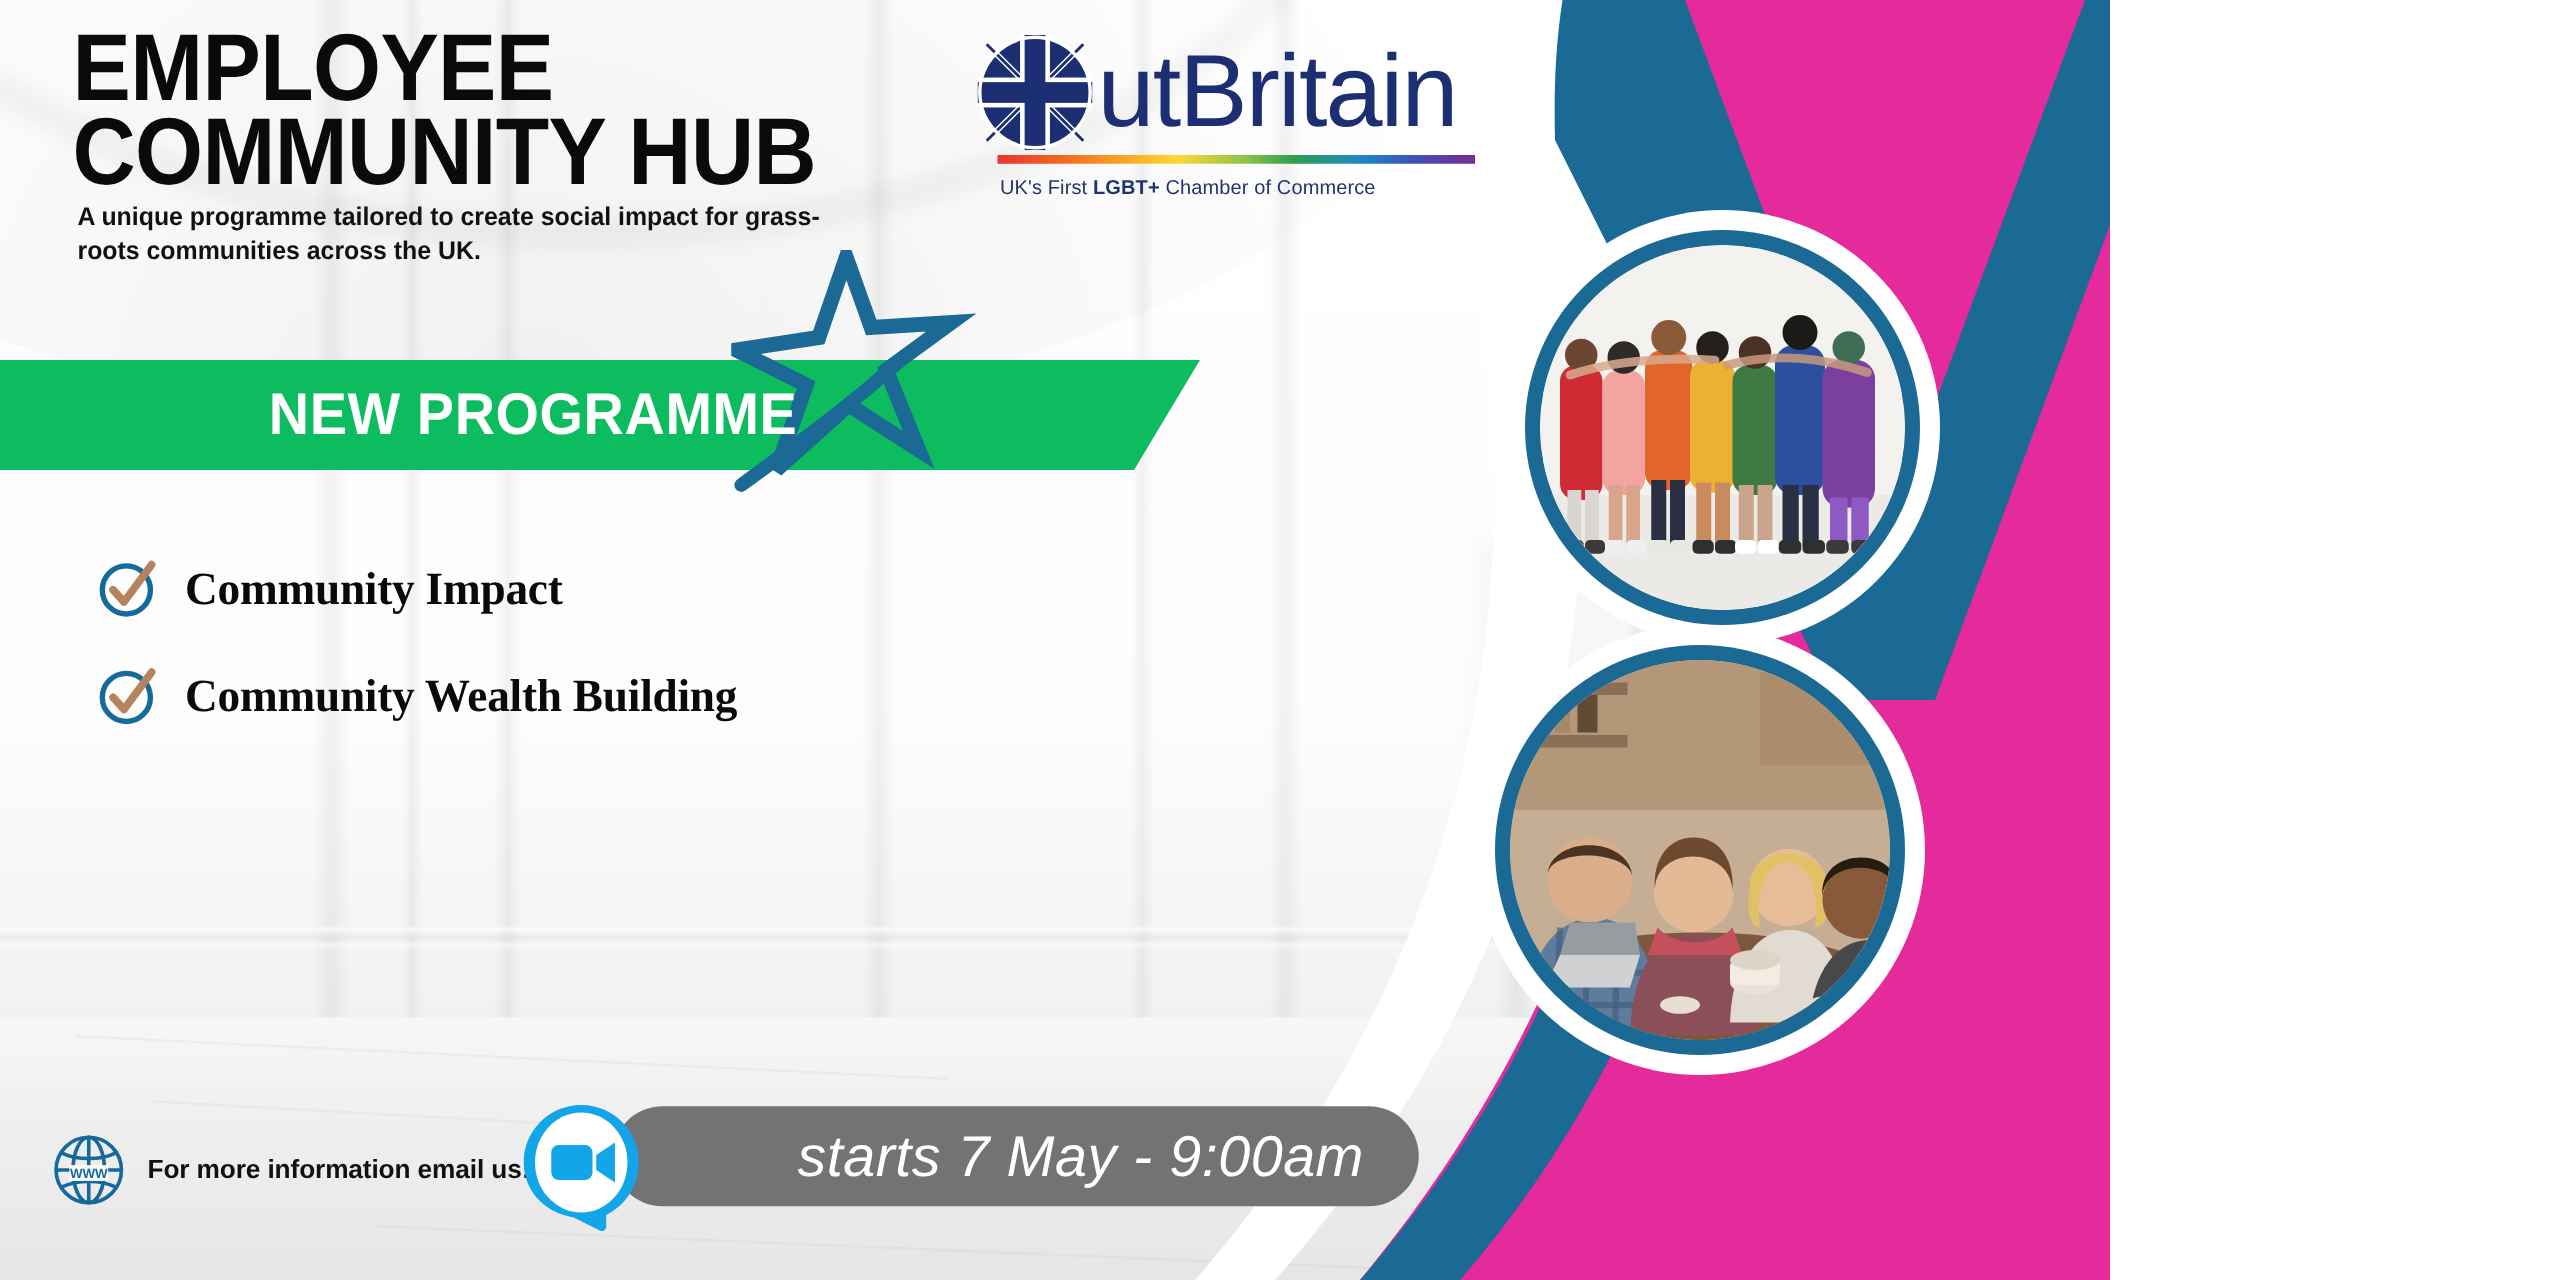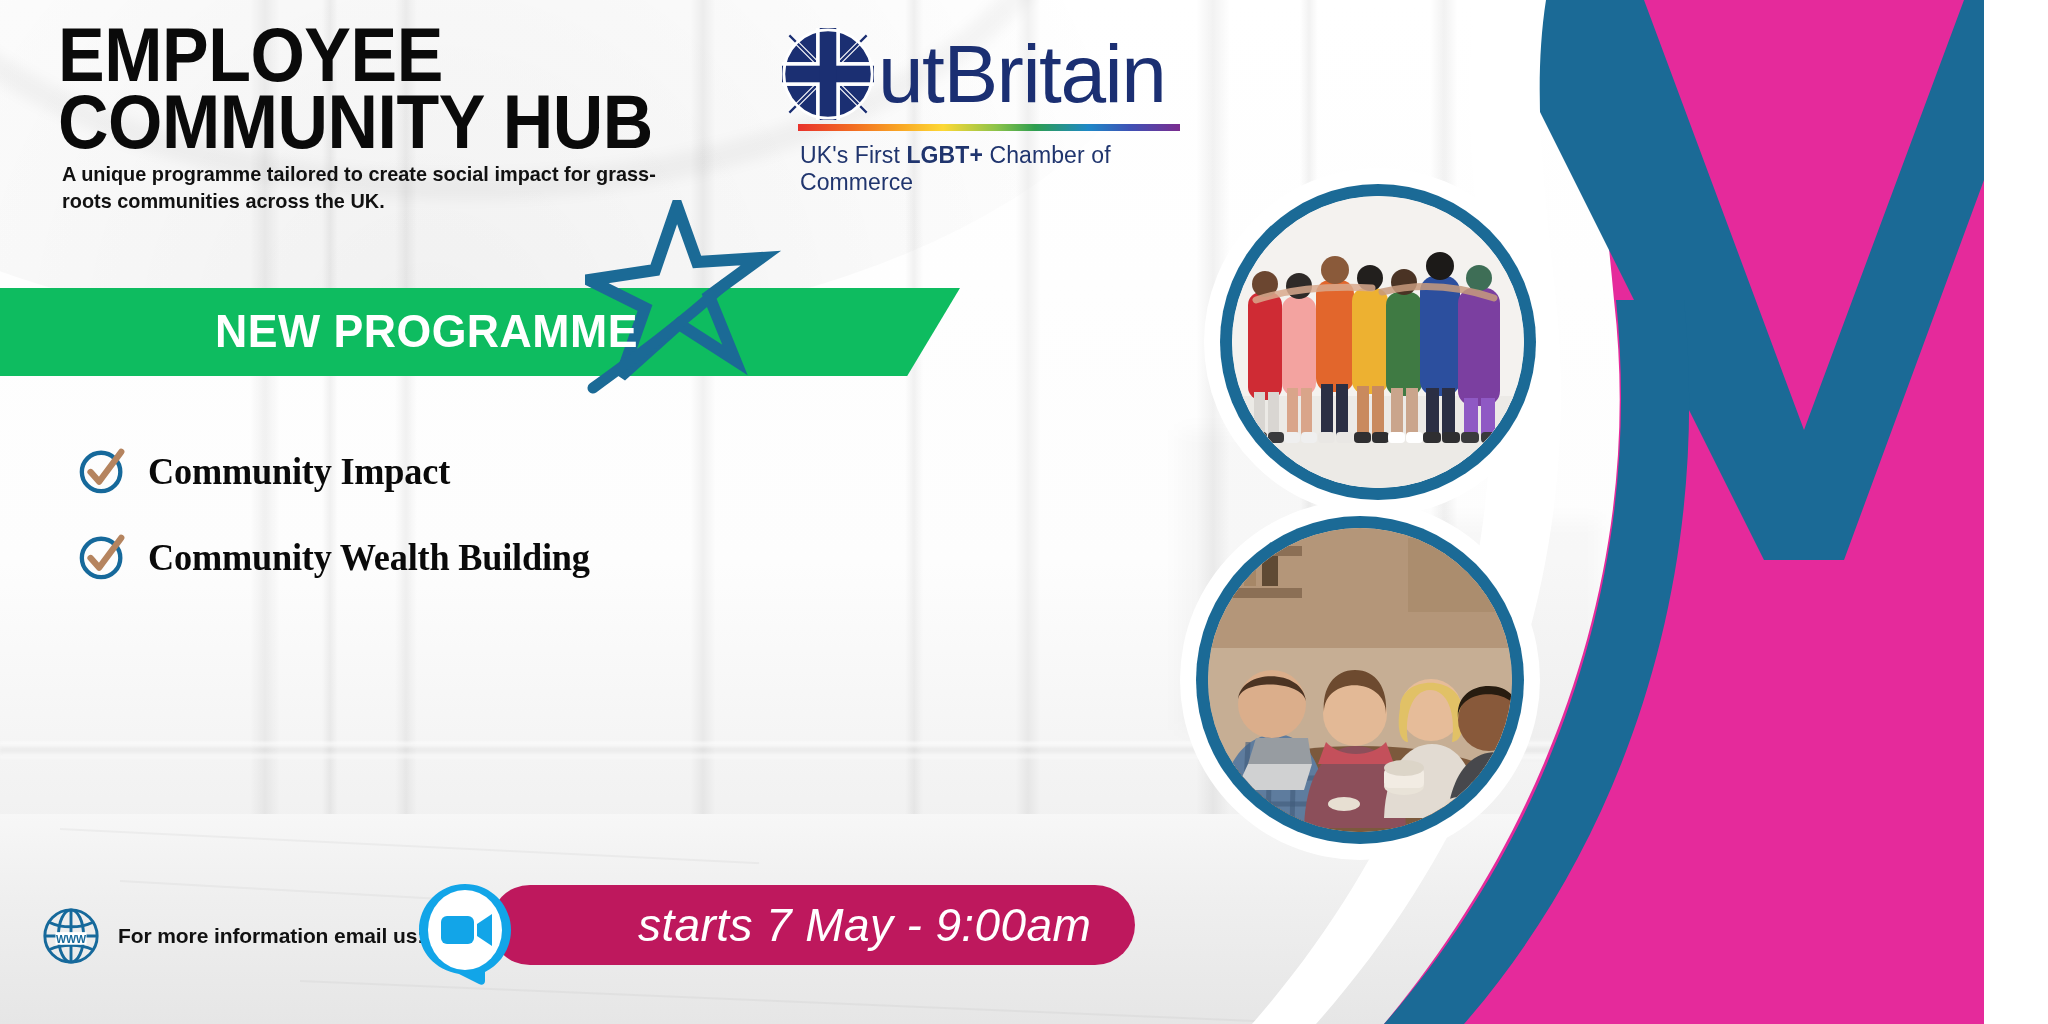--- a/index.html
+++ b/index.html
@@ -4,21 +4,21 @@
 <style>
   * { margin:0; padding:0; box-sizing:border-box; }
   html,body { width:2048px; height:1024px; overflow:hidden; }
   body {
     font-family:"Liberation Sans", sans-serif;
     background:#ffffff;
     position:relative;
   }
 
   
-  #stage { position:absolute; inset:0; width:1984px; height:1024px; overflow:hidden; background:#fdfdfd; }
+  #stage { position:absolute; inset:0; width:1688px; height:1024px; overflow:hidden; background:#fdfdfd; }
 
   .bg-base{
     position:absolute; inset:0;
     background:
       linear-gradient(180deg,#ffffff 0%,#fdfdfd 55%,#f2f2f2 78%,#e9e9e9 100%);
   }
   
   .bg-arc{
     position:absolute; left:-320px; top:-420px; width:1500px; height:760px;
     border-radius:50%;
@@ -75,21 +75,21 @@
     margin-left:4px; letter-spacing:-1.5px;
   }
   .logo-word b{ font-weight:400;text-align:center; }
   .logo-word span{ font-weight:300;margin-top:24px; }
   .rainbow{
     height:7px; width:382px; margin-left:16px; margin-top:2px;
     background:linear-gradient(90deg,#e8322c 0%,#f26b22 14%,#f9a825 27%,#fdd835 38%,#8bc34a 52%,#2e9e4f 62%,#1e88c7 76%,#3f51b5 87%,#7b2c8f 100%);
   }
   .logo-tag{
     margin-left:18px; margin-top:11px;
-    font-size:23px; color:#20356e; font-weight:400; letter-spacing:0.1px;
+    font-size:16px; color:#20356e; font-weight:400; letter-spacing:0.1px;
   }
   .logo-tag b{ font-weight:700; }
 
   
   .greenbar{
     position:absolute; left:0; top:288px; width:960px; height:88px;
     background:#0ebc60;
     clip-path:polygon(0 0, 100% 0, 94.5% 100%, 0 100%);
   }
   .greenbar-label{
@@ -112,21 +112,21 @@
   
   .contact{ position:absolute; left:40px; top:905px; display:flex; align-items:center; }
   .globe{ width:62px; height:62px; margin-right:16px; flex:0 0 62px; }
   .contact-txt .c1{ font-size:21px; font-weight:800; color:#111; letter-spacing:-0.1px; }
   .contact-txt .c2{ font-size:29px; font-weight:800; color:#0a0a0a; margin-top:1px; letter-spacing:-0.4px; }
 
   
   .cta{ position:absolute; left:415px; top:882px; height:86px; display:flex; align-items:center; }
   .cta-pill{
     position:absolute; left:75px; top:3px; height:80px; width:645px;
-    background:#be185d; border-radius:42px;
+    background:#737373; border-radius:42px;
     display:flex; align-items:center;
   }
   .cta-text{
     margin-left:148px; font-size:46px; color:#fff; font-style:italic;
     font-weight:400; letter-spacing:0.4px; white-space:nowrap;
   }
   .cam-badge{ position:absolute; left:0; top:0; width:100px; height:104px; z-index:3; }
 
   
   .photo{ position:absolute; border-radius:50%; overflow:hidden; }

